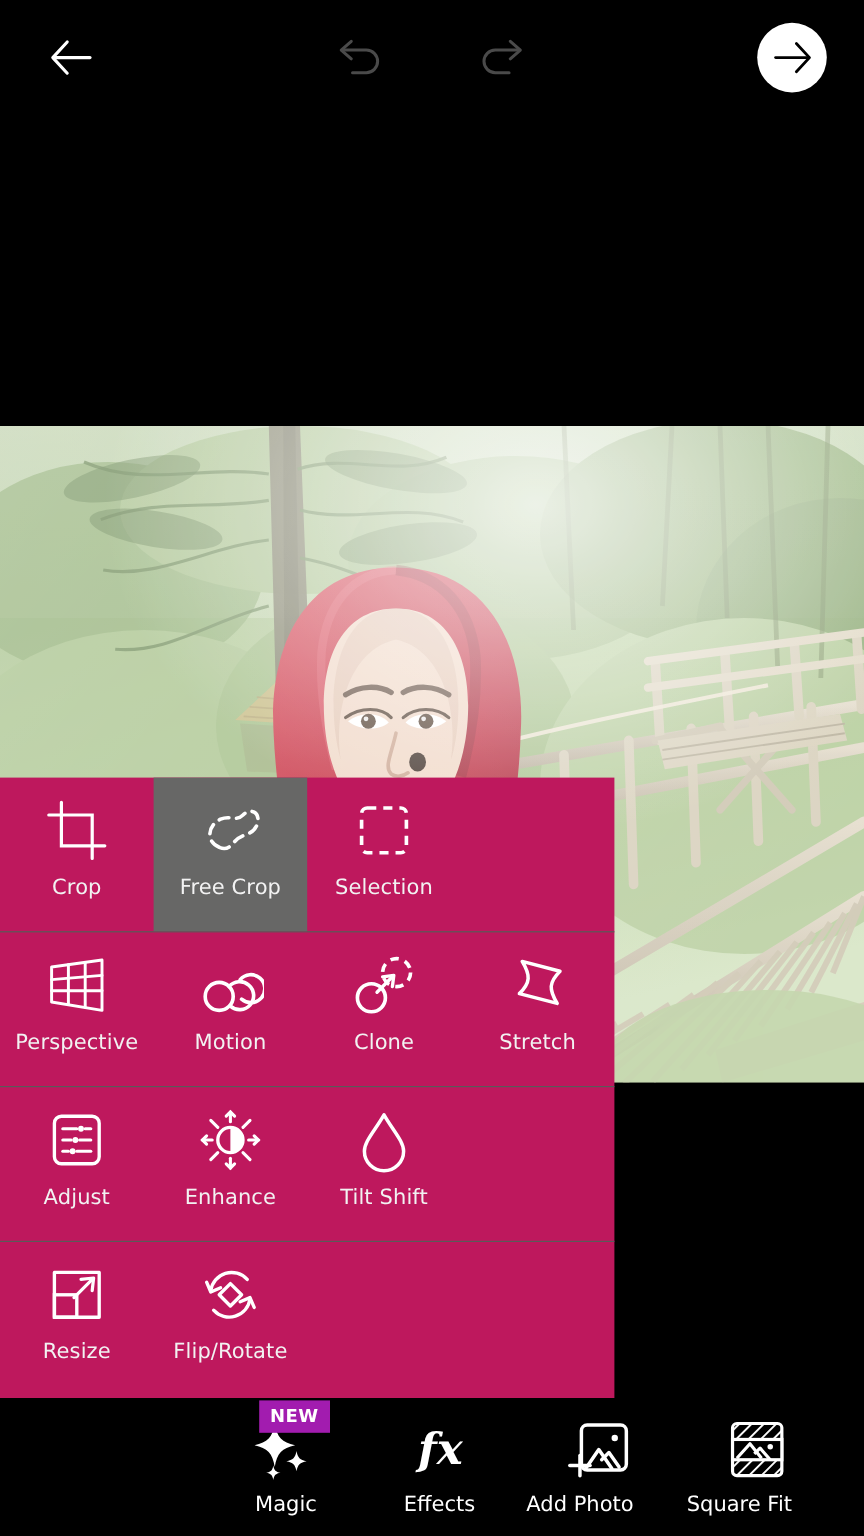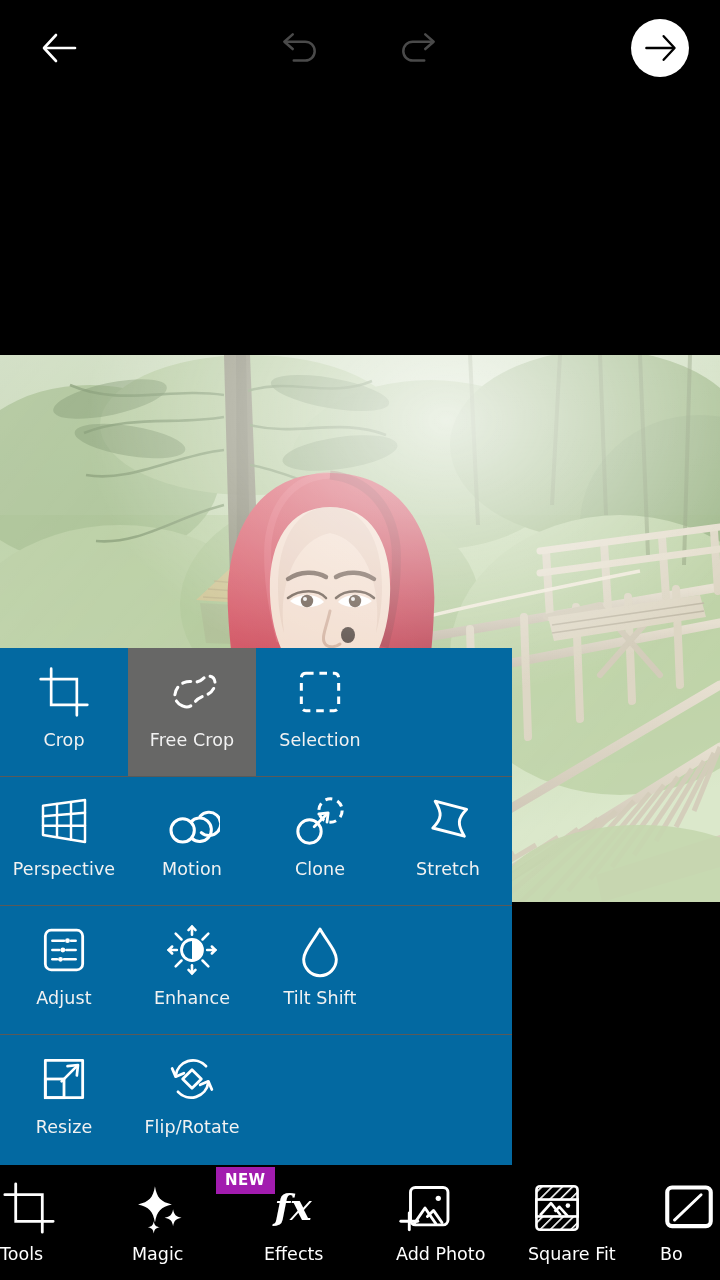--- a/index.html
+++ b/index.html
@@ -22,21 +22,21 @@
   
   #photo-canvas {
     position:absolute; left:0; top:355px; width:720px; height:547px;
     overflow:hidden; background:#b9c9a8;
   }
   #photo-canvas svg { display:block; width:720px; height:547px; }
 
   
   #tool-panel {
     position:absolute; left:0; top:648px; width:512px; height:517px;
-    background:#0369a1;
+    background:#be185d;
   }
   .tool-row {
     position:relative; width:512px; height:129px;
     border-bottom:1px solid #5a5a59;
     display:flex;
   }
   .tool-row:last-child { border-bottom:none; }
   .tool-cell {
     position:relative; width:128px; height:128px;
     display:flex; flex-direction:column; align-items:center; justify-content:flex-start;
@@ -50,21 +50,21 @@
     font-family:"DejaVu Sans", sans-serif; white-space:nowrap; letter-spacing:.1px;
   }
 
   
   #bottom-bar {
     position:absolute; left:0; top:1165px; width:720px; height:115px; background:#000;
     overflow:hidden;
   }
   .bb-item {
     position:absolute; top:0; width:132px; height:115px;
-    display:flex; flex-direction:column; align-items:flex-start; justify-content:flex-start;
+    display:flex; flex-direction:column; align-items:flex-end; justify-content:flex-start;
     padding-top:14px;
   }
   .bb-ico { width:58px; height:58px; display:block; }
   .bb-label {
     margin-top:7px; color:#fff; font-size:17.5px; line-height:20px;
     font-family:"DejaVu Sans", sans-serif; white-space:nowrap;
   }
   #new-badge {
     position:absolute; left:216px; top:1167px;
     background:#a21caf; color:#fff;
@@ -501,29 +501,20 @@
 
       <div class="tool-cell empty"></div>
       <div class="tool-cell empty"></div>
     </div>
   </div>
 
   <div id="new-badge">NEW</div>
 
   <div id="bottom-bar">
 
-    <div class="bb-item" style="left:0px">
-      <svg class="bb-ico" viewBox="0 0 48 48">
-        <g fill="none" stroke="#fff" stroke-width="2.3" stroke-linecap="round">
-          <path d="M13,4 L13,35 L44,35"></path>
-          <path d="M4,13 L35,13 L35,44"></path>
-        </g>
-      </svg>
-      <div class="bb-label">Tools</div>
-    </div>
 
     <div class="bb-item" style="left:132px">
       <svg class="bb-ico" viewBox="0 0 48 48">
         <path d="M19,6 C20.5,15.5 24,19 33,21 C24,23 20.5,26.5 19,36 C17.5,26.5 14,23 5,21 C14,19 17.5,15.5 19,6 Z" fill="#fff"></path>
         <path d="M34,25 C34.8,29.6 36.4,31.2 41,32 C36.4,32.8 34.8,34.4 34,39 C33.2,34.4 31.6,32.8 27,32 C31.6,31.2 33.2,29.6 34,25 Z" fill="#fff"></path>
         <path d="M18,35 C18.6,38.4 19.6,39.4 23,40 C19.6,40.6 18.6,41.6 18,45 C17.4,41.6 16.4,40.6 13,40 C16.4,39.4 17.4,38.4 18,35 Z" fill="#fff"></path>
       </svg>
       <div class="bb-label">Magic</div>
     </div>
 

